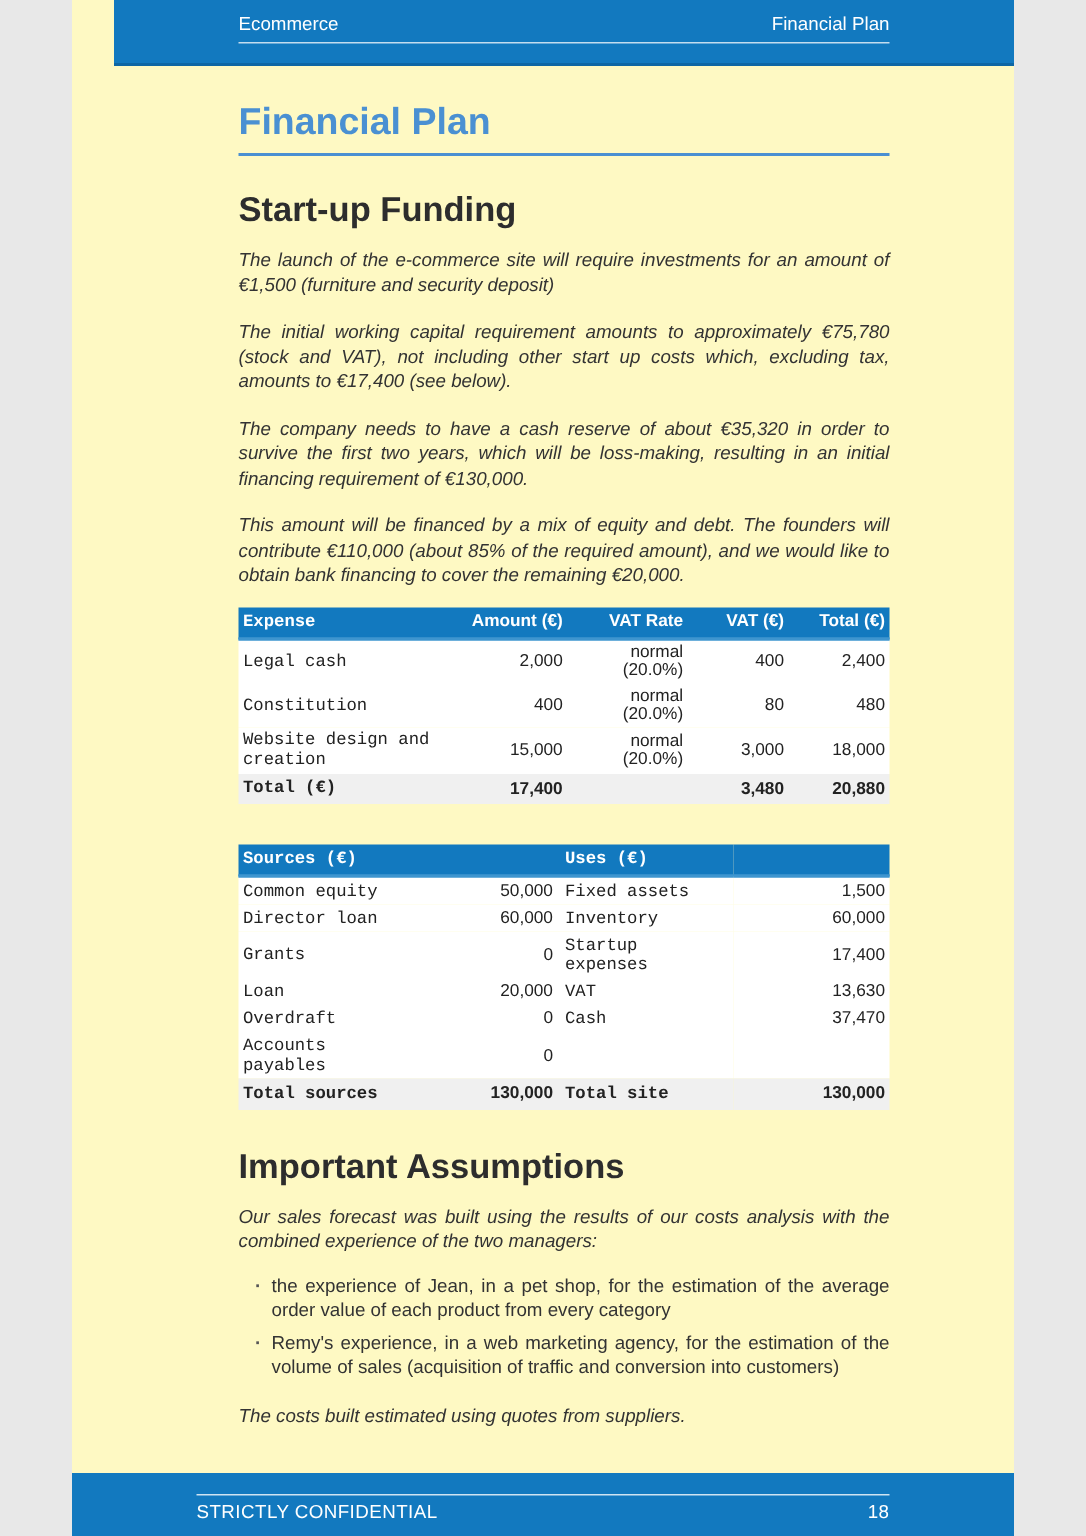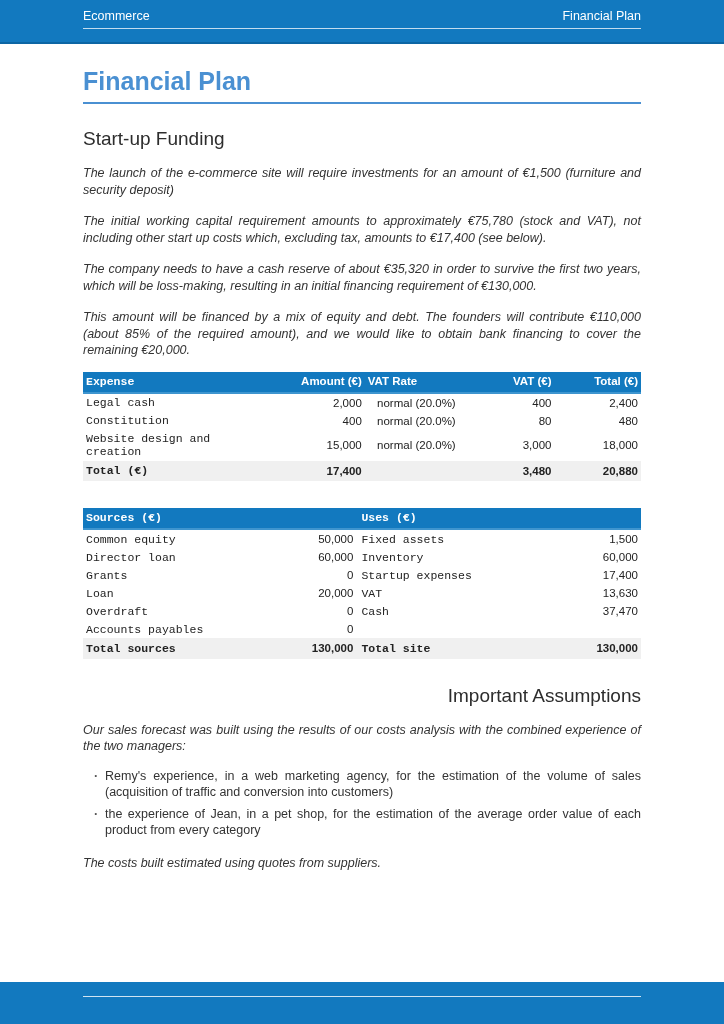--- a/index.html
+++ b/index.html
@@ -1,25 +1,26 @@
 <!DOCTYPE html>
 <html><head>
 <meta charset="utf-8">
 <style>
   * { margin: 0; padding: 0; box-sizing: border-box; }
   html, body { background: #e8e8e8; }
   body { font-family: "Liberation Sans", sans-serif; }
 
   .page {
     position: relative;
-    width: 724px;
+    width: 628px;
     height: 1024px;
-    background: #ffffff;
+    background: #fef9c3;
     overflow: hidden;
     margin: 0 auto;
+    padding-left: 28px;
   }
 
   
   .top-bar {
     height: 44px;
     background: #1279bf;
     border-bottom: 2px solid #0d66a4;
   }
   .top-bar-inner {
     margin: 0 83px;
@@ -43,27 +44,27 @@
     margin-top: 23px;
     font-size: 25px;
     line-height: 29px;
     font-weight: bold;
     color: #4a90d2;
     padding-bottom: 6px;
     border-bottom: 2px solid #4a90d2;
   }
 
   h2.section-heading {
-    font-size: 19px;
+    font-size: 23px;
     line-height: 22px;
-    font-weight: normal;
+    font-weight: bold;
     color: #2d2d2d;
   }
   h2.first { margin-top: 24px; }
-  h2.later { margin-top: 26px; text-align: right; }
+  h2.later { margin-top: 26px; }
 
   p.body-text {
     margin-top: 15px;
     font-size: 12.5px;
     line-height: 16.5px;
     color: #333333;
     text-align: justify;
     font-style: italic;
   }
   p.outro { margin-top: 16px; }
@@ -115,22 +116,22 @@
     background: #ffffff;
   }
   table.data-table tr.total-row td {
     background: #f0f0f0;
     font-weight: bold;
     padding-top: 3.5px;
     padding-bottom: 4px;
   }
   .al { text-align: left; font-family: Liberation Mono, monospace; }
   .ar { text-align: right; }
-  .ac { text-align: left; }
-  td.vat-rate-cell { padding-left: 17px; text-align: center; }
+  .ac { text-align: right; }
+  td.vat-rate-cell { padding-left: 17px; text-align: right; }
 
   
   .expense-table col.c1 { width: 32.5%; }
   .expense-table col.c2 { width: 18%; }
   .expense-table col.c3 { width: 18.5%; }
   .expense-table col.c4 { width: 15.5%; }
   .expense-table col.c5 { width: 15.5%; }
 
   
   .sources-table col.c1 { width: 25%; }
@@ -297,27 +298,31 @@
           <td class="ar">130,000</td>
         </tr>
       </tbody>
     </table>
 
     <h2 class="section-heading later">Important Assumptions</h2>
 
     <p class="body-text">Our sales forecast was built using the results of our costs analysis with the combined experience of the two managers:</p>
 
     <ul class="bullet-list">
+      <li>the experience of Jean, in a pet shop, for the estimation of the average order value of each product from every category</li>
       <li>Remy's experience, in a web marketing agency, for the estimation of the volume of sales (acquisition of traffic and conversion into customers)</li>
-      <li>the experience of Jean, in a pet shop, for the estimation of the average order value of each product from every category</li>
     </ul>
 
     <p class="body-text outro">The costs built estimated using quotes from suppliers.</p>
 
   </div>
 
   <div class="footer-bar">
     <div class="footer-bar-inner">
       <div class="footer-line"></div>
+      <div class="footer-row">
+        <span>STRICTLY CONFIDENTIAL</span>
+        <span>18</span>
+      </div>
     </div>
   </div>
 
 </div>
 
 </body></html>

